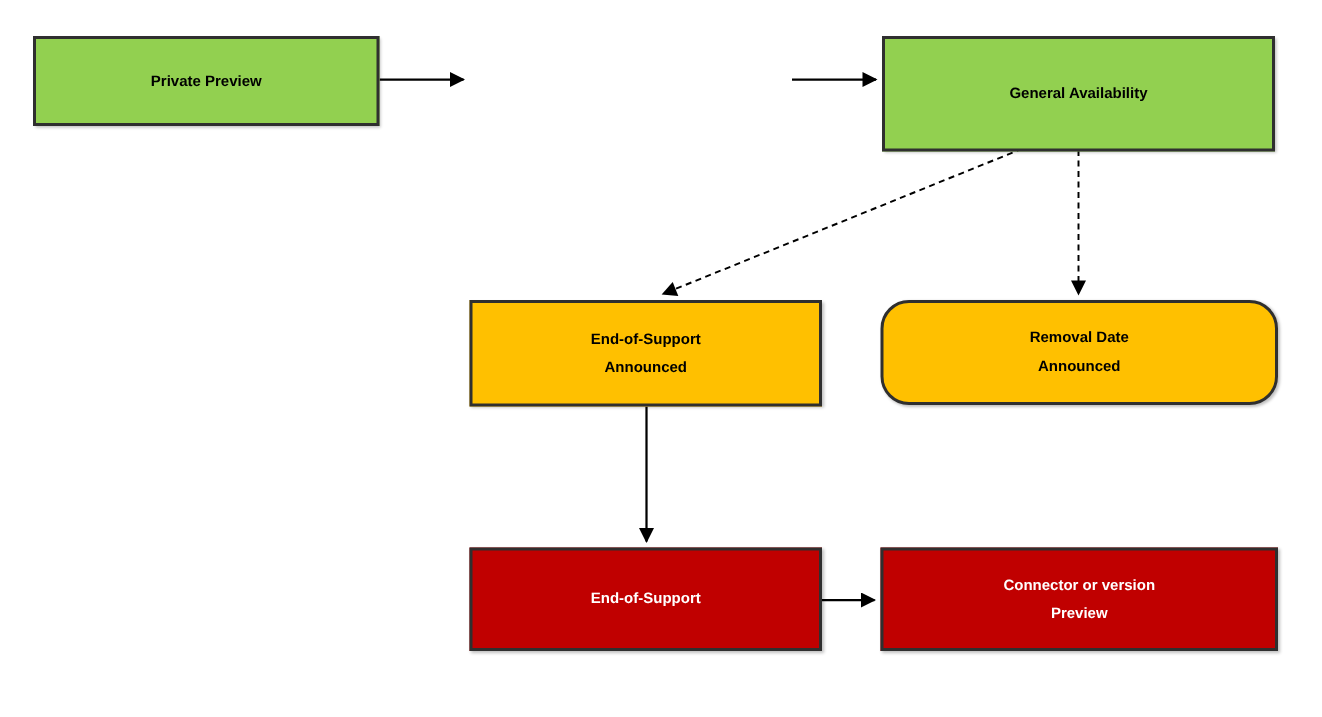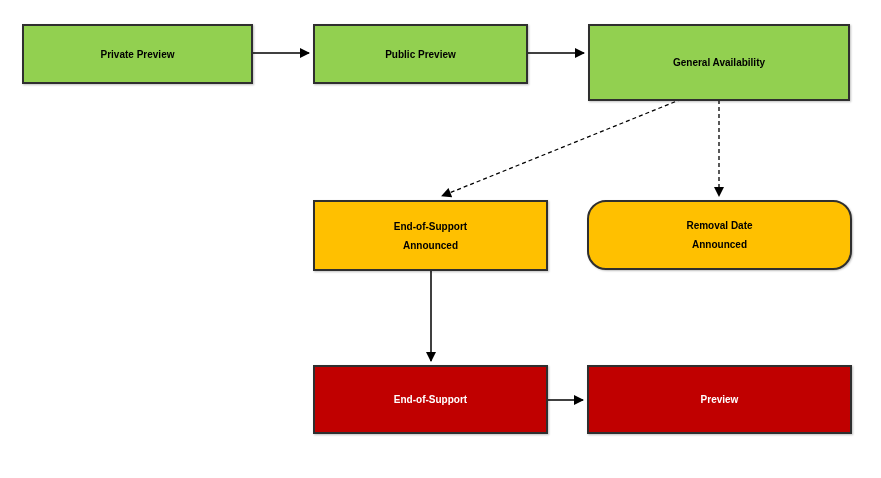--- a/index.html
+++ b/index.html
@@ -69,39 +69,37 @@
     <line class="dashed" x1="714" y1="86" x2="442" y2="196" marker-end="url(#arrowhead)"></line>
     <line class="dashed" x1="719" y1="86" x2="719" y2="196" marker-end="url(#arrowhead)"></line>
     <line x1="431" y1="271" x2="431" y2="361" marker-end="url(#arrowhead)"></line>
     <line x1="548" y1="400" x2="583" y2="400" marker-end="url(#arrowhead)"></line>
   </svg>
 
   <div class="node green" id="node-private-preview">
     <span>Private Preview</span>
   </div>
 
-  <div class="node green" id="node-public-preview">
-    <span>Public Preview</span>
-  </div>
 
   <div class="node green" id="node-general-availability">
     <span>General Availability</span>
   </div>
 
   <div class="node amber" id="node-eos-announced">
     <span>End-of-Support</span>
     <span>Announced</span>
   </div>
 
   <div class="node amber" id="node-removal-announced">
     <span>Removal Date</span>
     <span>Announced</span>
   </div>
 
   <div class="node red" id="node-eos">
     <span>End-of-Support</span>
   </div>
 
   <div class="node red" id="node-removed">
+    <span>Connector or version</span>
     <span>Preview</span>
   </div>
 
 </div>
 
 </body></html>

